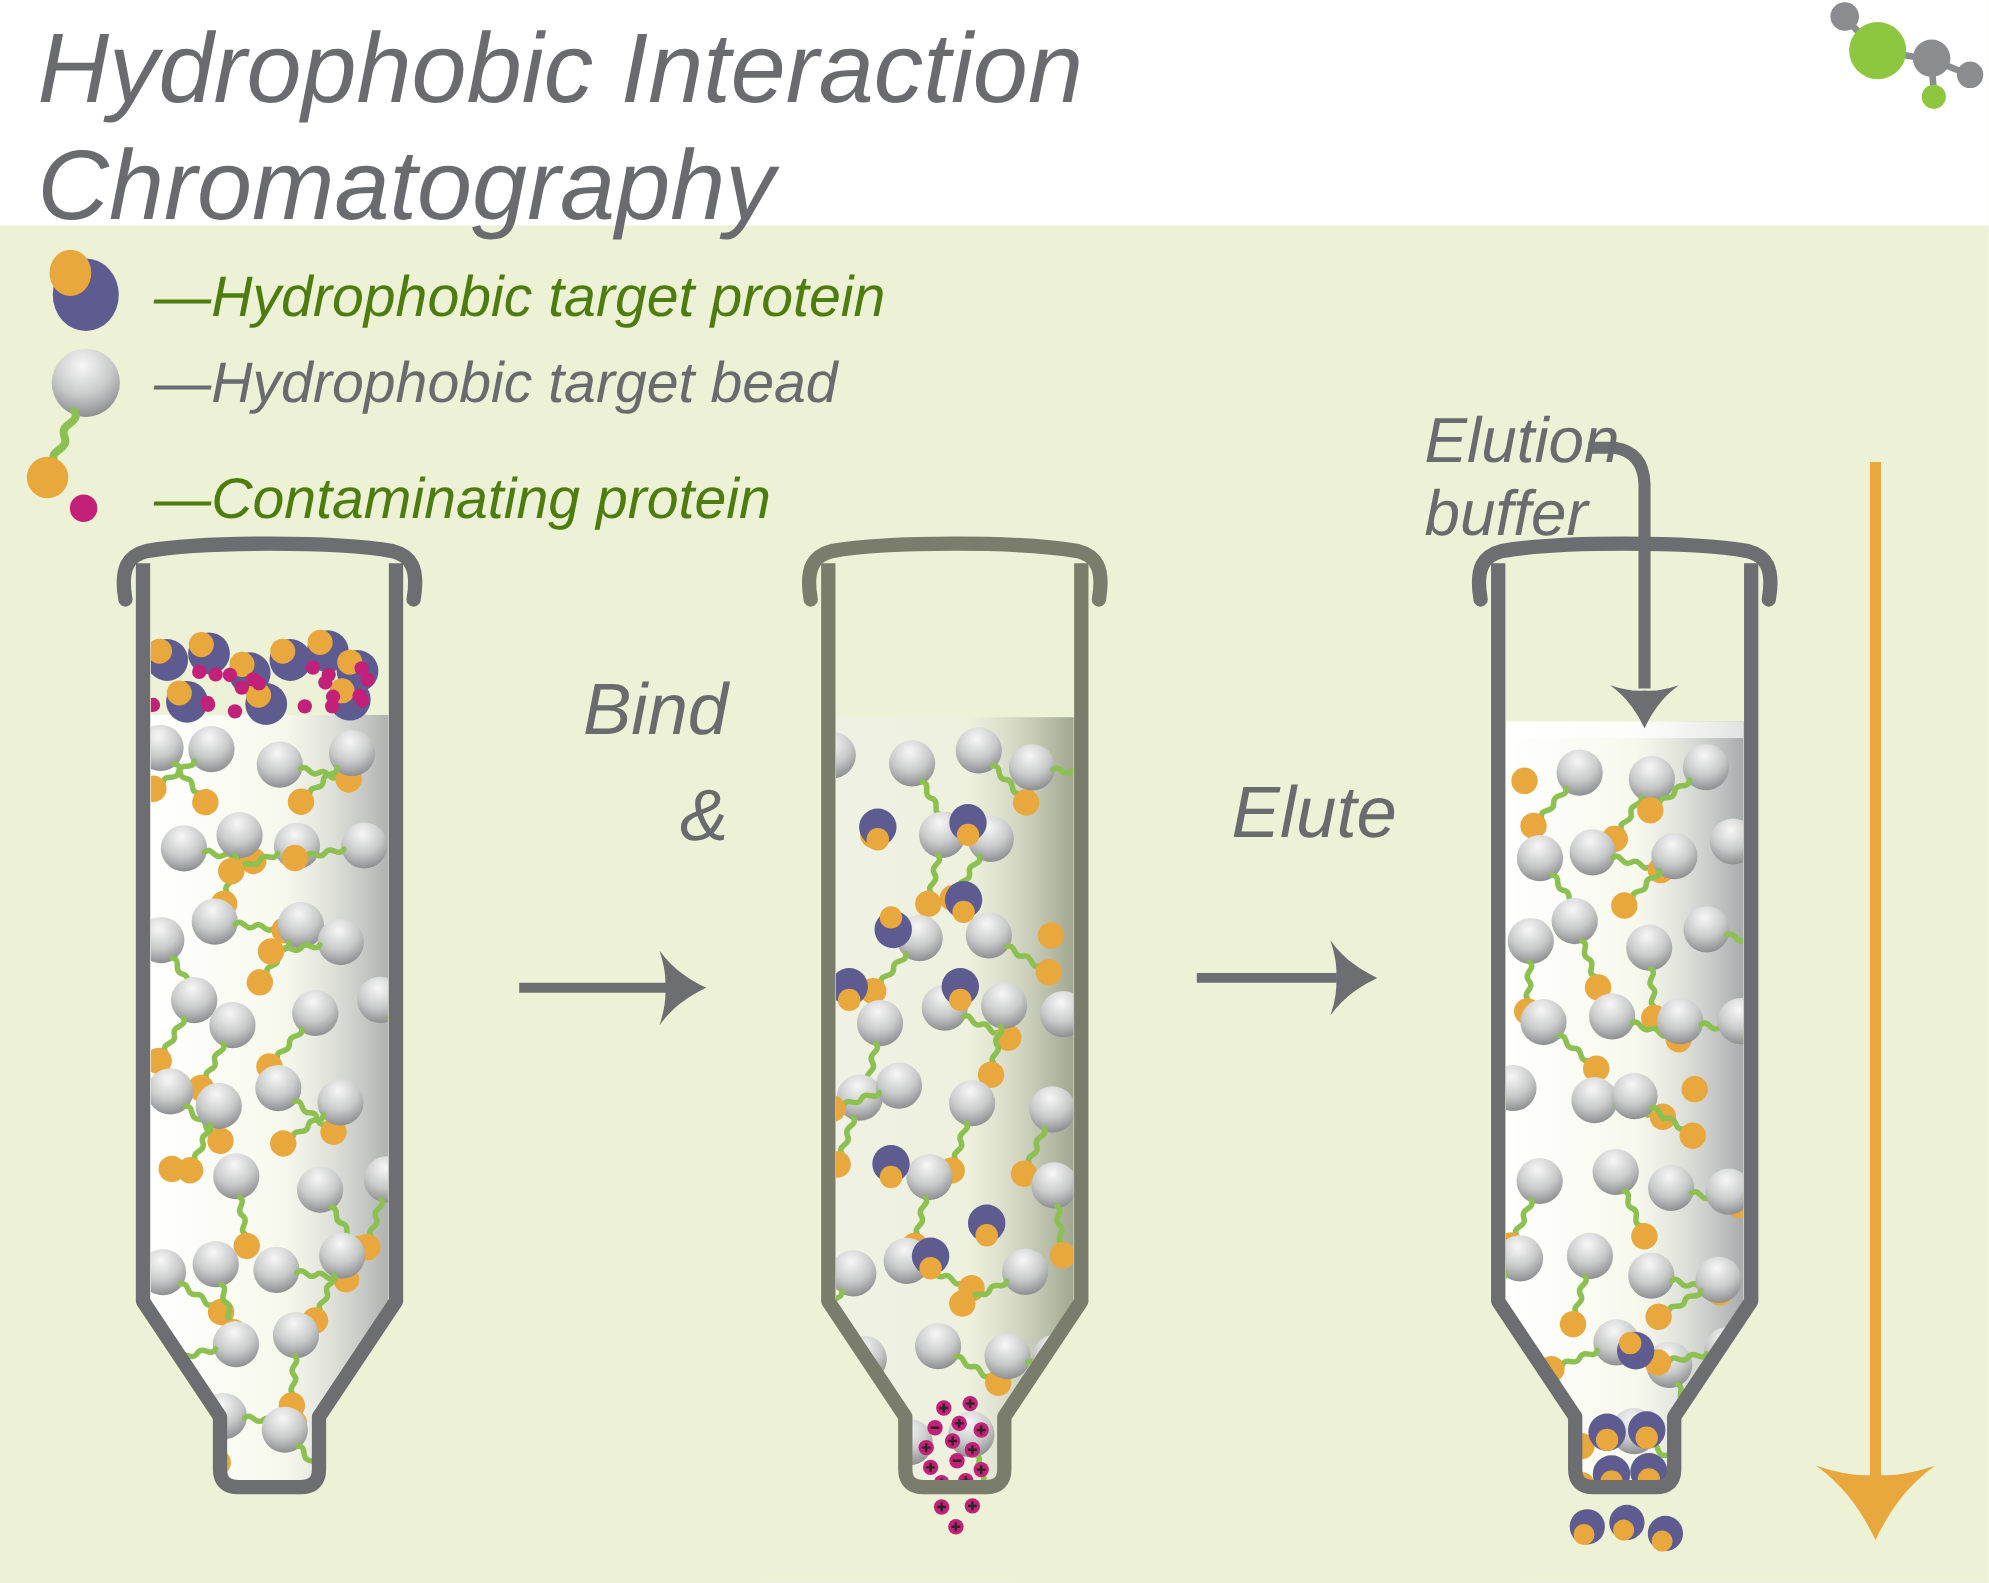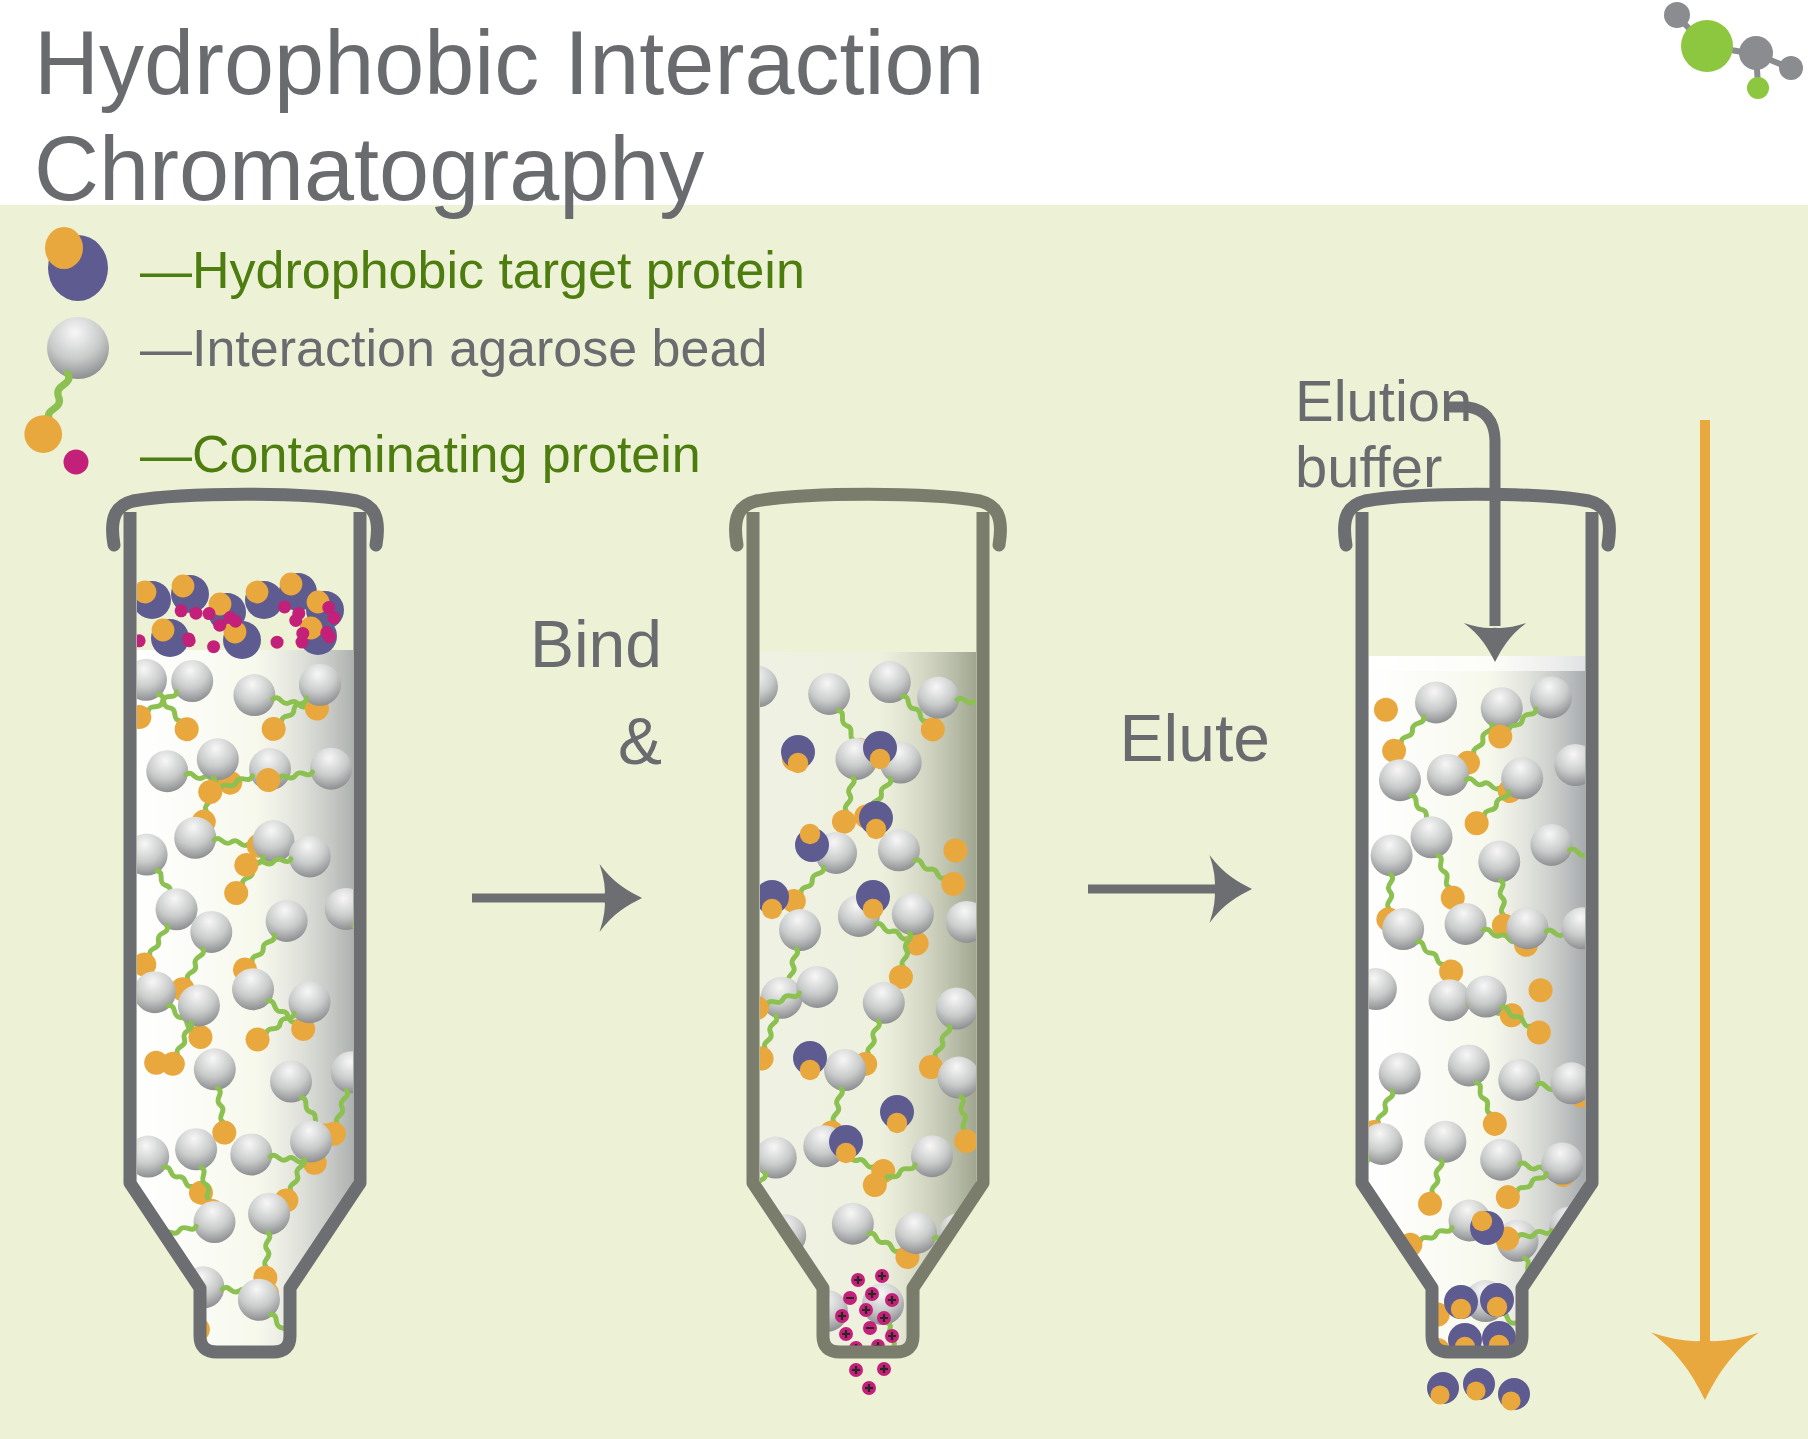--- a/index.html
+++ b/index.html
@@ -1,18 +1,18 @@
 <!DOCTYPE html>
 <html><head>
 <meta charset="utf-8">
 <style>
   html,body{margin:0;padding:0;}
   body{width:1808px;height:1439px;position:relative;overflow:hidden;
        font-family:"Liberation Sans","DejaVu Sans",sans-serif;}
-  #canvas{position:absolute;left:0;top:0;width:1673px;height:1439px;}
+  #canvas{position:absolute;left:0;top:0;width:1673px;height:1439px;font-style:italic;}
   .bg{position:absolute;left:0;top:0;width:1808px;height:1439px;}
   .header-band{position:absolute;left:0;top:0;width:1808px;height:205px;}
   #diagram{position:absolute;left:0;top:0;z-index:1;}
   .txt{position:absolute;z-index:2;color:#6a6b6e;}
   .page-title{left:34px;top:10px;font-size:90px;line-height:106px;letter-spacing:0px;}
   .legend-label{left:140px;font-size:52px;white-space:nowrap;}
   .step-label{font-size:66px;text-align:right;}
   .bindwash{left:402px;top:596px;width:260px;line-height:97px;}
   .elutelbl{left:1070px;top:700px;width:200px;}
   .elubuf{left:1252px;top:368px;font-size:58px;line-height:66px;margin-left:43px;}
@@ -851,21 +851,21 @@
       </g>
     </svg>
 
   <div class="txt page-title" style="color: rgb(106, 107, 110);">
     <div>Hydrophobic Interaction</div>
     <div>Chromatography</div>
   </div>
 
 
   <div class="txt legend-label" style="top: 240px; color: #4d7c0f;">—Hydrophobic target protein</div>
-  <div class="txt legend-label" style="top: 318px; color: rgb(106, 107, 110);">—Interaction agarose bead</div>
+  <div class="txt legend-label" style="top: 318px; color: rgb(106, 107, 110);">—Hydrophobic target bead</div>
   <div class="txt legend-label" style="top: 424px; color: #4d7c0f;">—Contaminating protein</div>
 
   <div class="txt step-label bindwash" style="color: rgb(106, 107, 110);">
     <div>Bind</div>
     <div>&amp;</div>
   </div>
 
   <div class="txt step-label elutelbl" style="color: rgb(106, 107, 110);">Elute</div>
 
   <div class="txt elubuf" style="color: rgb(106, 107, 110);">

